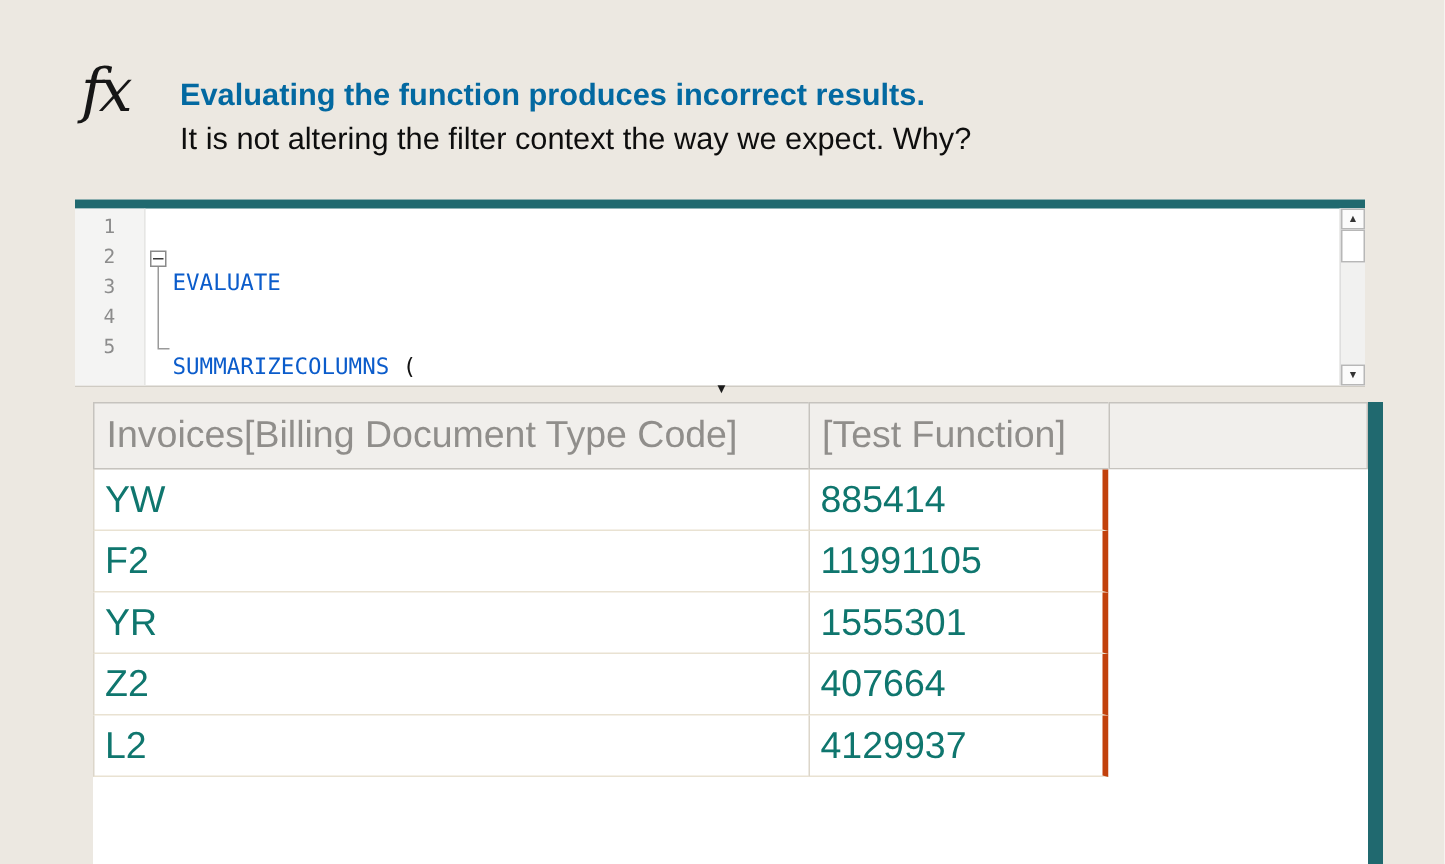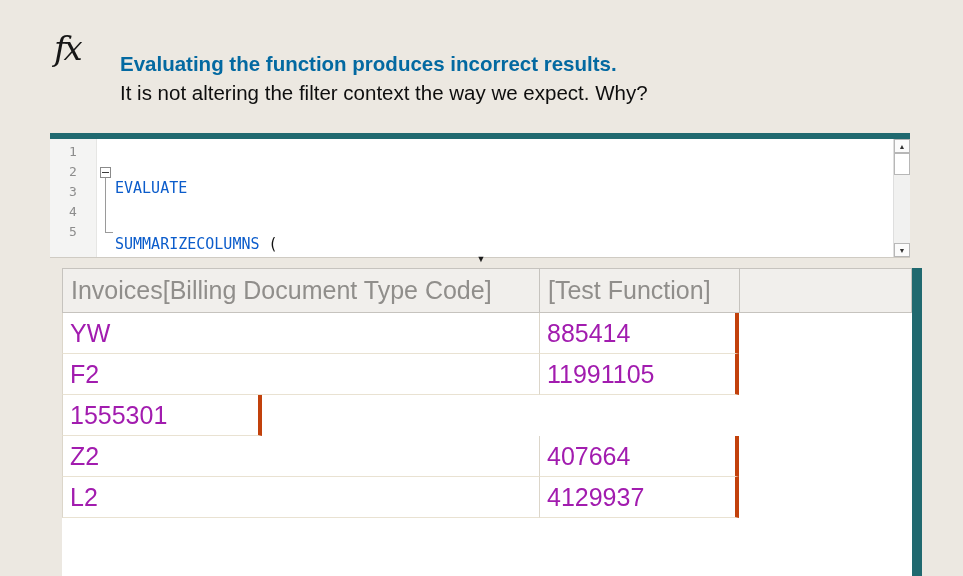--- a/index.html
+++ b/index.html
@@ -6,23 +6,23 @@
   html,body { width:963px; height:576px; }
   body {
     position:relative;
     background:#ece8e1;
     font-family:"Liberation Sans", sans-serif;
     overflow:hidden;
   }
 
   
   .fx {
-    position:absolute; left:54px; top:28px;
+    position:absolute; left:54px; top:38px;
     font-family:"DejaVu Serif", serif; font-style:italic;
-    font-size:34px; color:#161616; letter-spacing:-3px;
+    font-size:40px; color:#161616; letter-spacing:-3px;
   }
   .title {
     position:absolute; left:120px; top:52px;
     font-size:20.5px; font-weight:bold; color:#0369a1;
   }
   .subtitle {
     position:absolute; left:120px; top:81px;
     font-size:20.5px; color:#0e0e0e;
   }
 
@@ -95,21 +95,21 @@
     display:flex; align-items:center; padding-left:8px;
     white-space:nowrap; overflow:hidden;
   }
   .hcell.last { border-right:1px solid #c6c3be; }
   .w1 { width:477px; flex:none; }
   .w2 { width:200px; flex:none; }
   .w3 { flex:1; }
   .drow { display:flex; height:41px; }
   .dcell {
     border-bottom:1px solid #e9e2d2; border-left:1px solid #dcd6ca;
-    font-size:25px; color:#a21caf;
+    font-size:25px; color:#0f766e;
     display:flex; align-items:center; padding-left:7px;
     white-space:nowrap; overflow:hidden;
   }
   .dcell.vborder { border-right:4px solid #c2410c; }
   .spacer { flex:1; background:#ffffff; }
   .hbar { position:absolute; left:0; bottom:0; height:11px; width:100%; background:#20696f; }
   .vbar { position:absolute; right:0; top:0; width:10px; height:100%; background:#20696f; }
 </style>
 </head>
 <body>
@@ -163,20 +163,21 @@
         <div class="dcell w1">YW</div>
         <div class="dcell w2 vborder">885414</div>
         <div class="spacer"></div>
       </div>
       <div class="drow">
         <div class="dcell w1">F2</div>
         <div class="dcell w2 vborder">11991105</div>
         <div class="spacer"></div>
       </div>
       <div class="drow">
+        <div class="dcell w1">YR</div>
         <div class="dcell w2 vborder">1555301</div>
         <div class="spacer"></div>
       </div>
       <div class="drow">
         <div class="dcell w1">Z2</div>
         <div class="dcell w2 vborder">407664</div>
         <div class="spacer"></div>
       </div>
       <div class="drow">
         <div class="dcell w1">L2</div>

